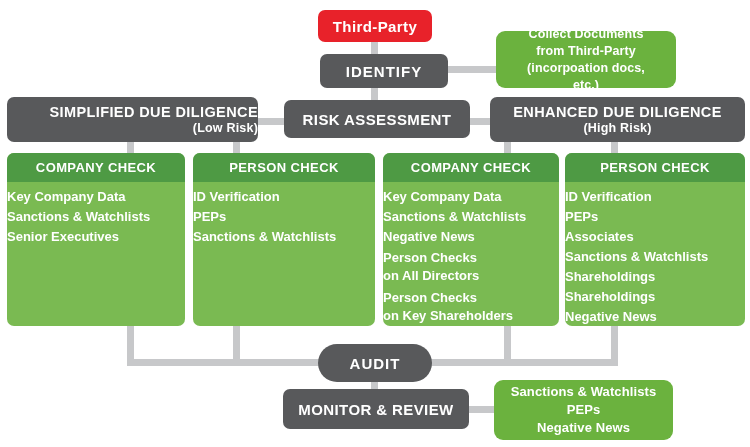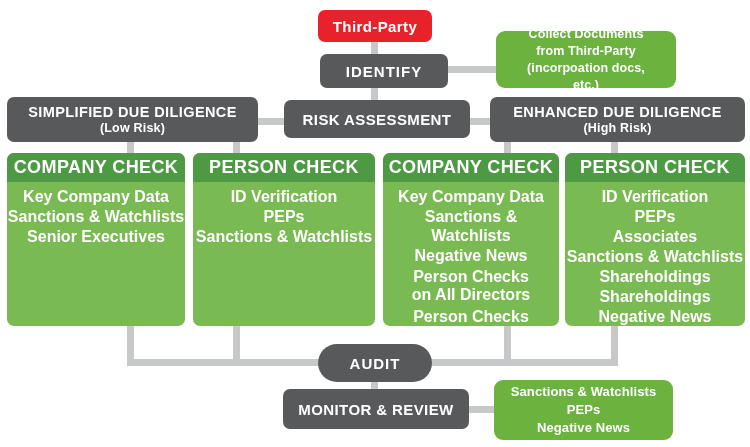--- a/index.html
+++ b/index.html
@@ -23,25 +23,25 @@
   .label-lg{font-size:15px;letter-spacing:1px;}
   .label-md{font-size:15px;letter-spacing:.4px;}
   .annot-line{font-size:12.5px;line-height:17px;letter-spacing:.1px;}
   
   .column{
     position:absolute;top:153px;height:173px;z-index:1;box-sizing:border-box;
     background:#7aba52;border-radius:7px;overflow:hidden;color:#fff;
   }
   .col-header{
     background:#4e9a44;height:29px;display:flex;align-items:center;justify-content:center;
-    font-weight:700;font-size:18px;letter-spacing:.4px;color:#fff;
+    font-weight:700;font-size:13px;letter-spacing:.4px;color:#fff;
   }
   .col-items{padding-top:5px;}
   .col-item{
-    font-weight:700;font-size:16px;line-height:19px;text-align:center;
+    font-weight:700;font-size:13px;line-height:19px;
     white-space:pre-line;margin-bottom:1px;
   }
 </style>
 </head>
 <body>
 
 <div id="stage">
 
   <div class="conn" style="left:371px;top:40px;width:7px;height:17px;"></div>
   <div class="conn" style="left:371px;top:86px;width:7px;height:17px;"></div>
@@ -67,21 +67,21 @@
   <div class="node dark" style="left:320px;top:54px;width:128px;height:34px;">
     <span class="label-lg">IDENTIFY</span>
   </div>
 
   <div class="node green-solid" style="left:496px;top:31px;width:180px;height:57px;padding:0 21px;">
     <span class="annot-line">Collect Documents</span>
     <span class="annot-line">from Third-Party</span>
     <span class="annot-line">(incorpoation docs, etc.)</span>
   </div>
 
-  <div class="node dark" style="left:7px;top:97px;width:251px;height:45px;">
+  <div class="node dark" style="left:7px;top:97px;width:251px;height:45px;align-items:flex-end;">
     <span class="title">SIMPLIFIED DUE DILIGENCE</span>
     <span class="subtitle">(Low Risk)</span>
   </div>
 
   <div class="node dark" style="left:284px;top:100px;width:186px;height:38px;">
     <span class="label-md">RISK ASSESSMENT</span>
   </div>
 
   <div class="node dark" style="left:490px;top:97px;width:255px;height:45px;">
     <span class="title">ENHANCED DUE DILIGENCE</span>

